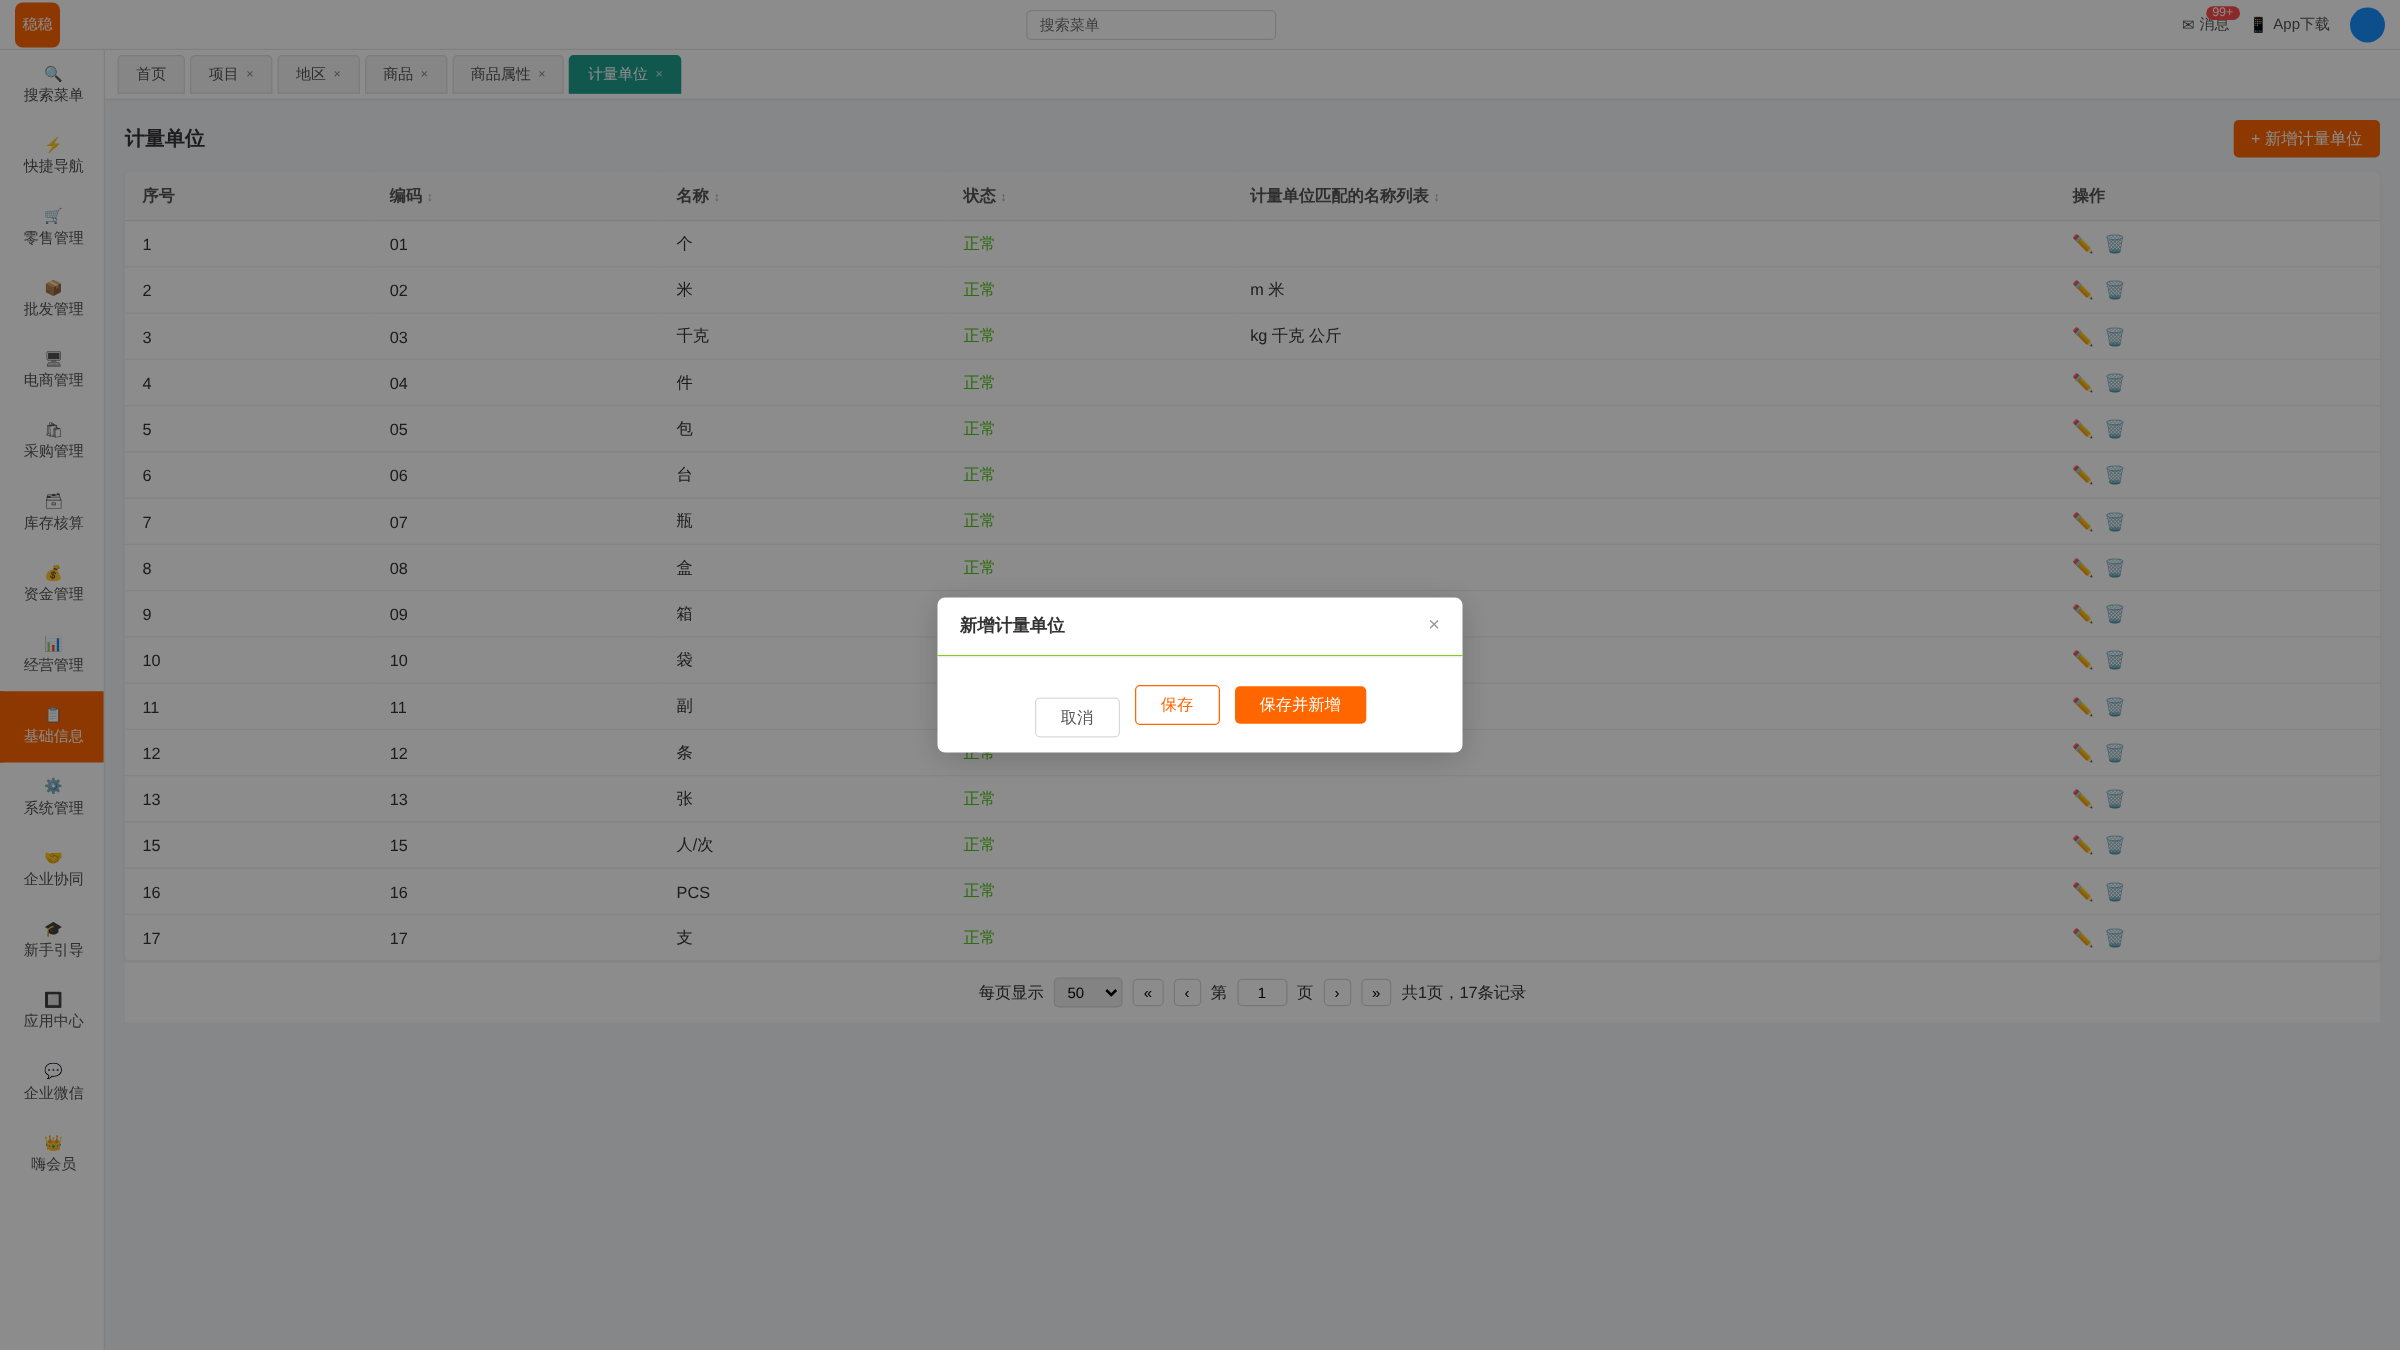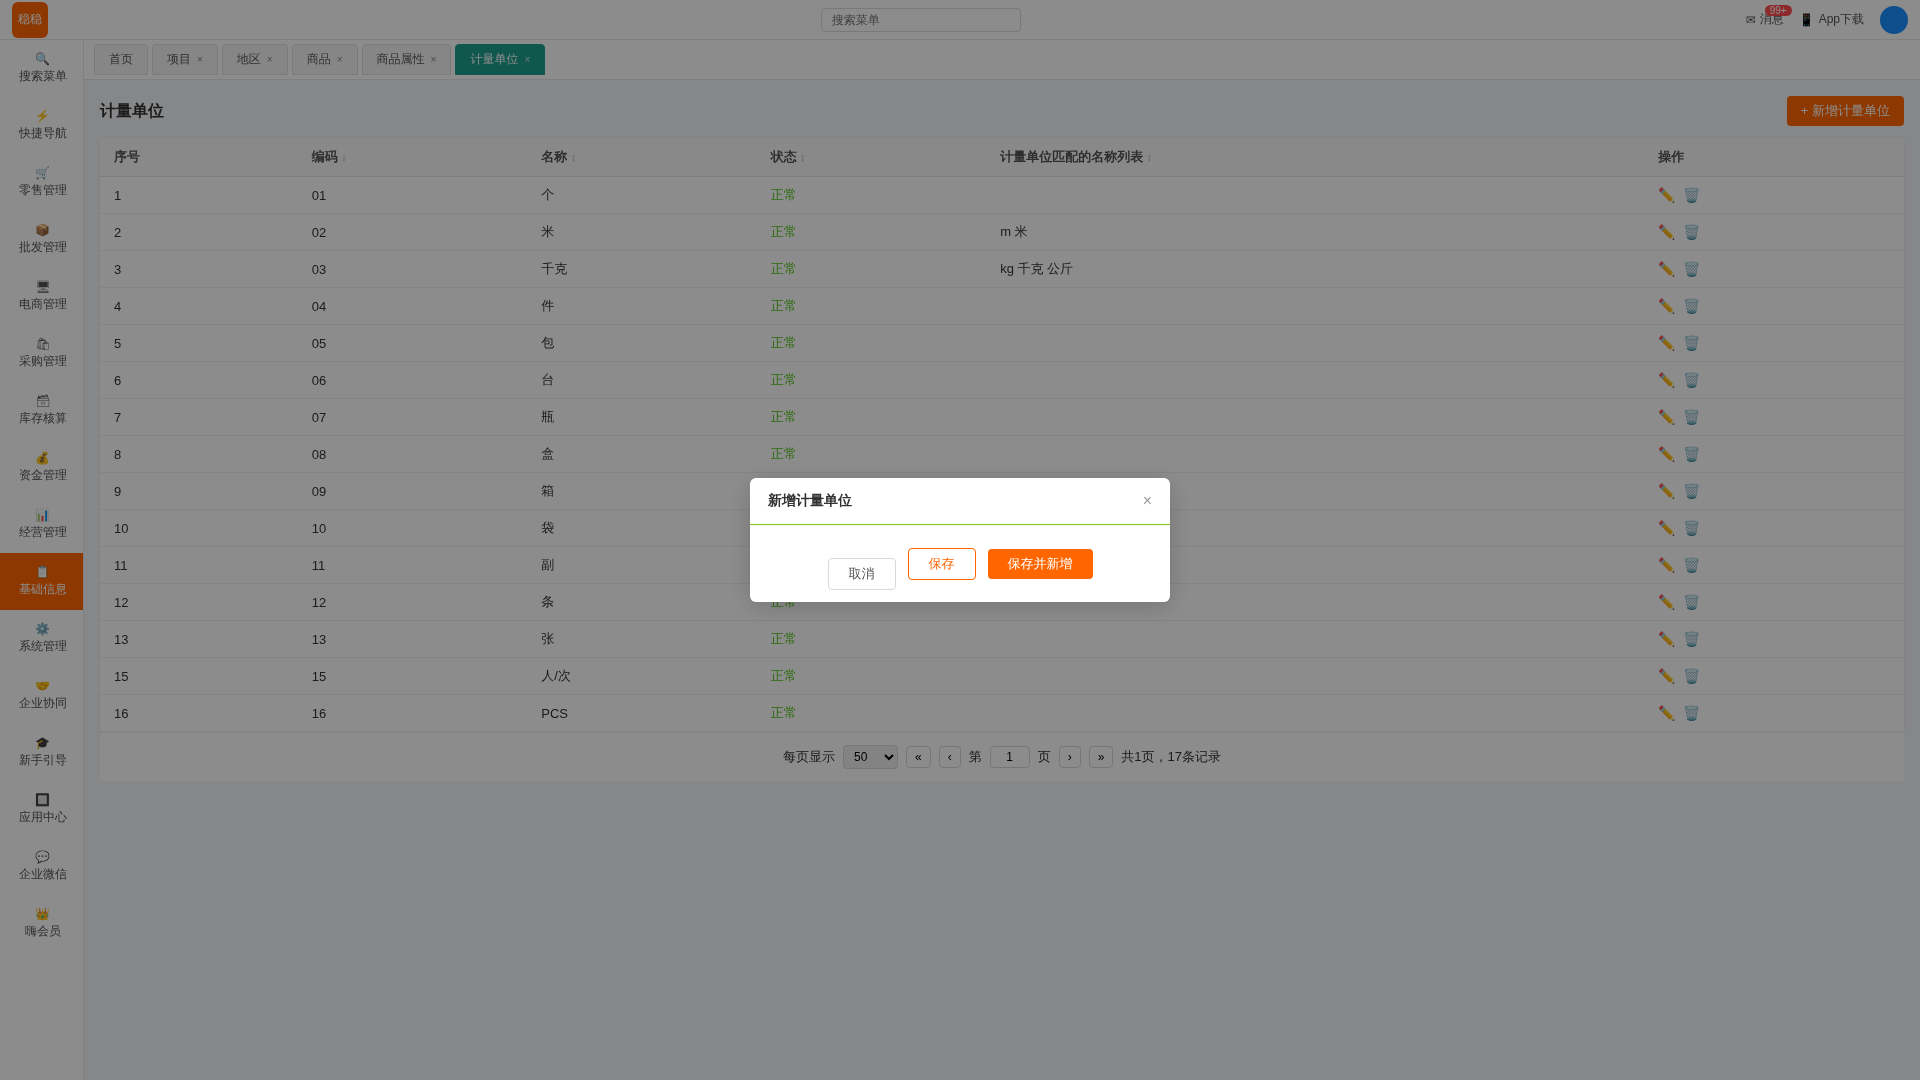--- a/index.html
+++ b/index.html
@@ -416,20 +416,33 @@
       <td>PCS</td>
       <td><span class="status-normal">正常</span></td>
       <td></td>
       <td>
         <div class="action-icons">
           <span class="action-icon">✏️</span>
           <span class="action-icon">🗑️</span>
         </div>
       </td>
     </tr>
+              <tr>
+      <td>17</td>
+      <td>17</td>
+      <td>支</td>
+      <td><span class="status-normal">正常</span></td>
+      <td></td>
+      <td>
+        <div class="action-icons">
+          <span class="action-icon">✏️</span>
+          <span class="action-icon">🗑️</span>
+        </div>
+      </td>
+    </tr>
             </tbody>
         </table>
       </div>
 
       <div class="pagination">
         <span>每页显示</span>
         <select class="page-select">
           <option>50</option><option>10</option><option>20</option><option>100</option>
         </select>
         <button class="page-btn">«</button>

